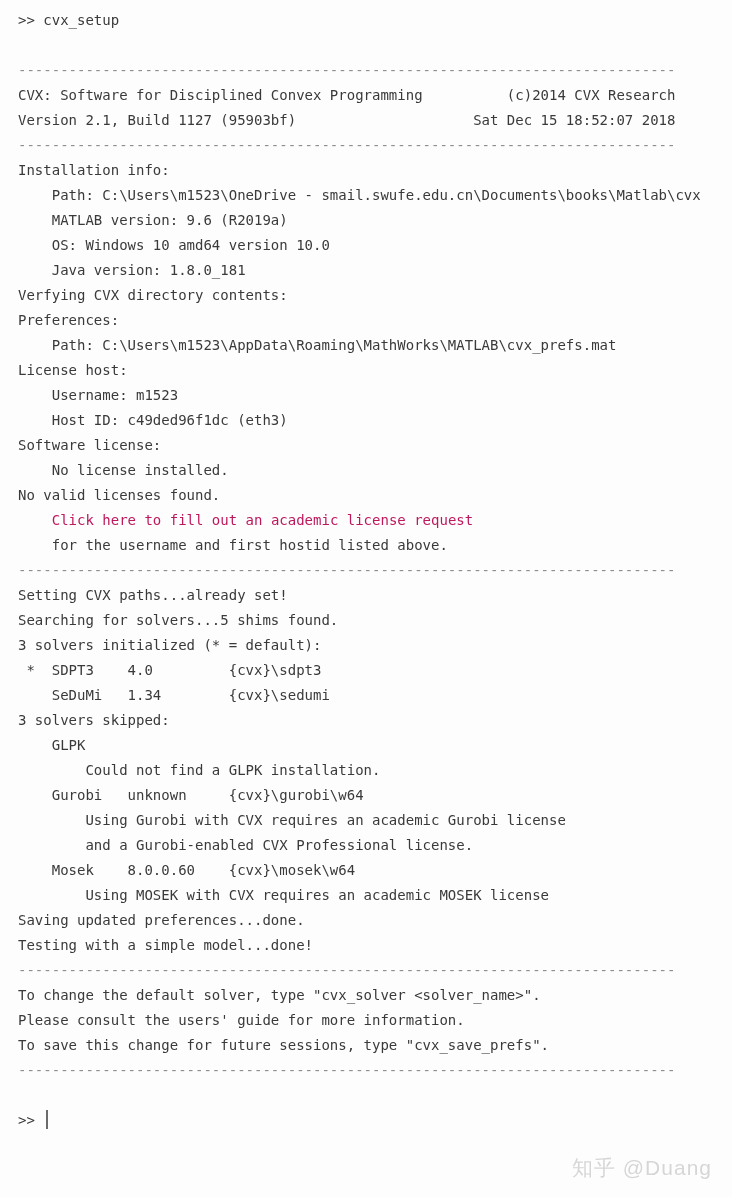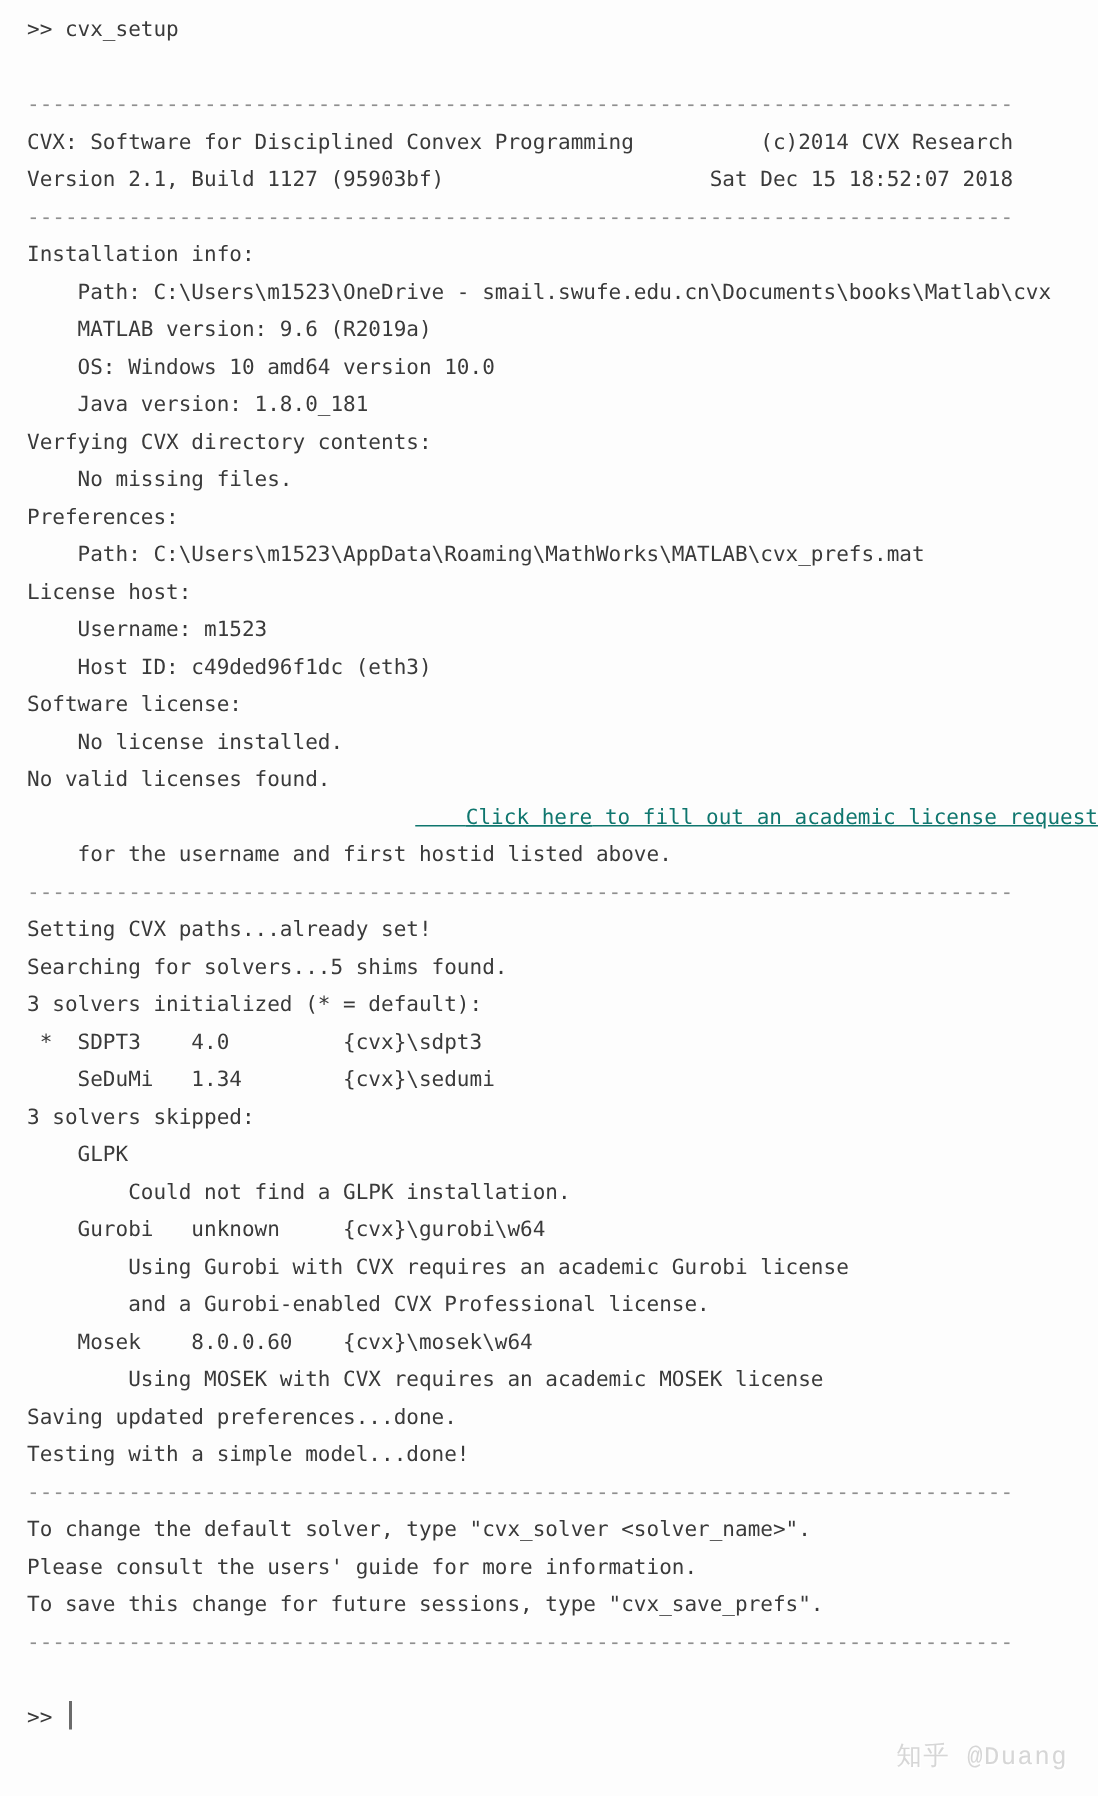--- a/index.html
+++ b/index.html
@@ -21,40 +21,38 @@
     line-height: 25px;
   }
   .line {
     white-space: pre;
     height: 25px;
   }
   .line.rule {
     color: #8f8f8f;
   }
   .link {
-    color: #0f766e;
-    text-decoration: underline;
+    color: #be185d;
     cursor: pointer;
-    text-align: right;
   }
   .cursor {
     display: inline-block;
     width: 2px;
     height: 19px;
     background: #6b6b6b;
     vertical-align: middle;
     margin-left: 3px;
     margin-top: -3px;
   }
   .watermark {
     position: absolute;
     right: 20px;
     bottom: 15px;
-    font-family: Liberation Mono, monospace;
-    font-size: 17px;
+    font-family: Liberation Sans, sans-serif;
+    font-size: 21px;
     color: #d6d6d6;
     letter-spacing: 1px;
     text-shadow: 1px 1px 0 #ffffff;
   }
 </style>
 </head>
 <body>
 
 <div class="console">
   <div>
@@ -63,21 +61,20 @@
       <div class="line rule">------------------------------------------------------------------------------</div>
       <div class="line text">CVX: Software for Disciplined Convex Programming          (c)2014 CVX Research</div>
       <div class="line text">Version 2.1, Build 1127 (95903bf)                     Sat Dec 15 18:52:07 2018</div>
       <div class="line rule">------------------------------------------------------------------------------</div>
       <div class="line text">Installation info:</div>
       <div class="line text">    Path: C:\Users\m1523\OneDrive - smail.swufe.edu.cn\Documents\books\Matlab\cvx</div>
       <div class="line text">    MATLAB version: 9.6 (R2019a)</div>
       <div class="line text">    OS: Windows 10 amd64 version 10.0</div>
       <div class="line text">    Java version: 1.8.0_181</div>
       <div class="line text">Verfying CVX directory contents:</div>
-      <div class="line text">    No missing files.</div>
       <div class="line text">Preferences:</div>
       <div class="line text">    Path: C:\Users\m1523\AppData\Roaming\MathWorks\MATLAB\cvx_prefs.mat</div>
       <div class="line text">License host:</div>
       <div class="line text">    Username: m1523</div>
       <div class="line text">    Host ID: c49ded96f1dc (eth3)</div>
       <div class="line text">Software license:</div>
       <div class="line text">    No license installed.</div>
       <div class="line text">No valid licenses found.</div>
       <div class="line link"><span>    </span><span class="link">Click here</span><span> to fill out an academic license request</span></div>
       <div class="line text">    for the username and first hostid listed above.</div>

